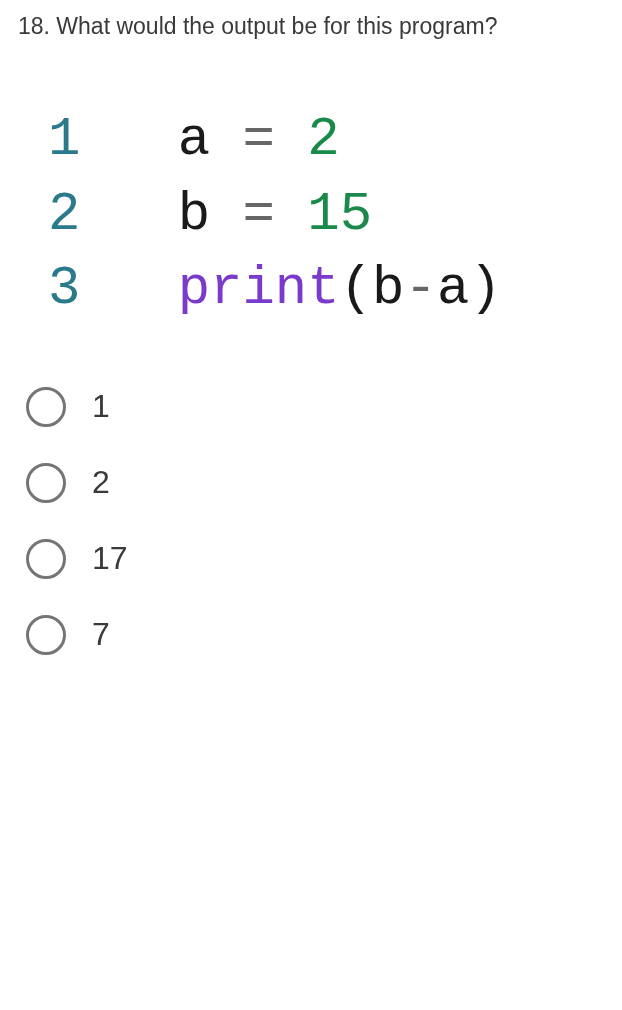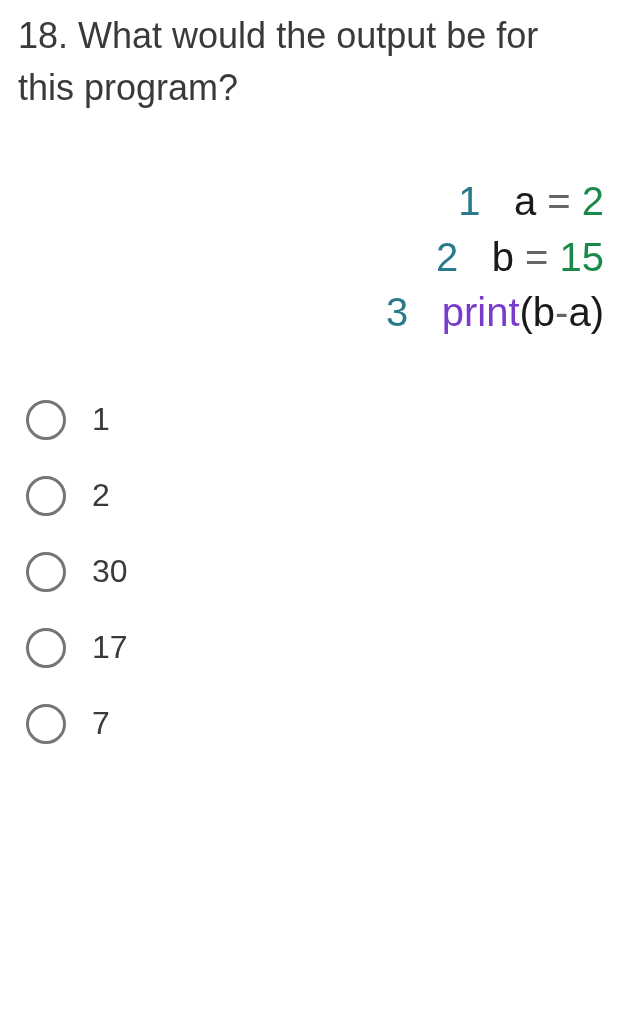--- a/index.html
+++ b/index.html
@@ -9,33 +9,32 @@
     }
     body {
       font-family: Arial, Helvetica, sans-serif;
       background: #ffffff;
       width: 622px;
       height: 1010px;
       padding: 10px 18px;
       color: #3a3a3a;
     }
     .question-text {
-      font-size: 36px;
+      font-size: 23px;
       line-height: 1.45;
       color: #3a3a3a;
       margin-bottom: 60px;
     }
     .code-block {
-      font-family: Liberation Sans, sans-serif;
-      font-size: 40px;
+      font-family: Liberation Mono, monospace;
+      font-size: 54px;
       white-space: pre;
       margin-left: 30px;
       margin-bottom: 60px;
       line-height: 1.38;
-      text-align: right;
     }
     .ln { color: #2a7a8c; }
     .var { color: #1a1a1a; }
     .op { color: #666; }
     .num { color: #1a8a4a; }
     .fn { color: #7a3aca; }
     .paren { color: #1a1a1a; }
     .options {
       margin-left: 8px;
     }
@@ -71,23 +70,19 @@
   <div class="option">
     <span class="radio-circle"></span>
     <span class="option-label">1</span>
   </div>
   <div class="option">
     <span class="radio-circle"></span>
     <span class="option-label">2</span>
   </div>
   <div class="option">
     <span class="radio-circle"></span>
-    <span class="option-label">30</span>
-  </div>
-  <div class="option">
-    <span class="radio-circle"></span>
     <span class="option-label">17</span>
   </div>
   <div class="option">
     <span class="radio-circle"></span>
     <span class="option-label">7</span>
   </div>
 </div>
 
 </body></html>

